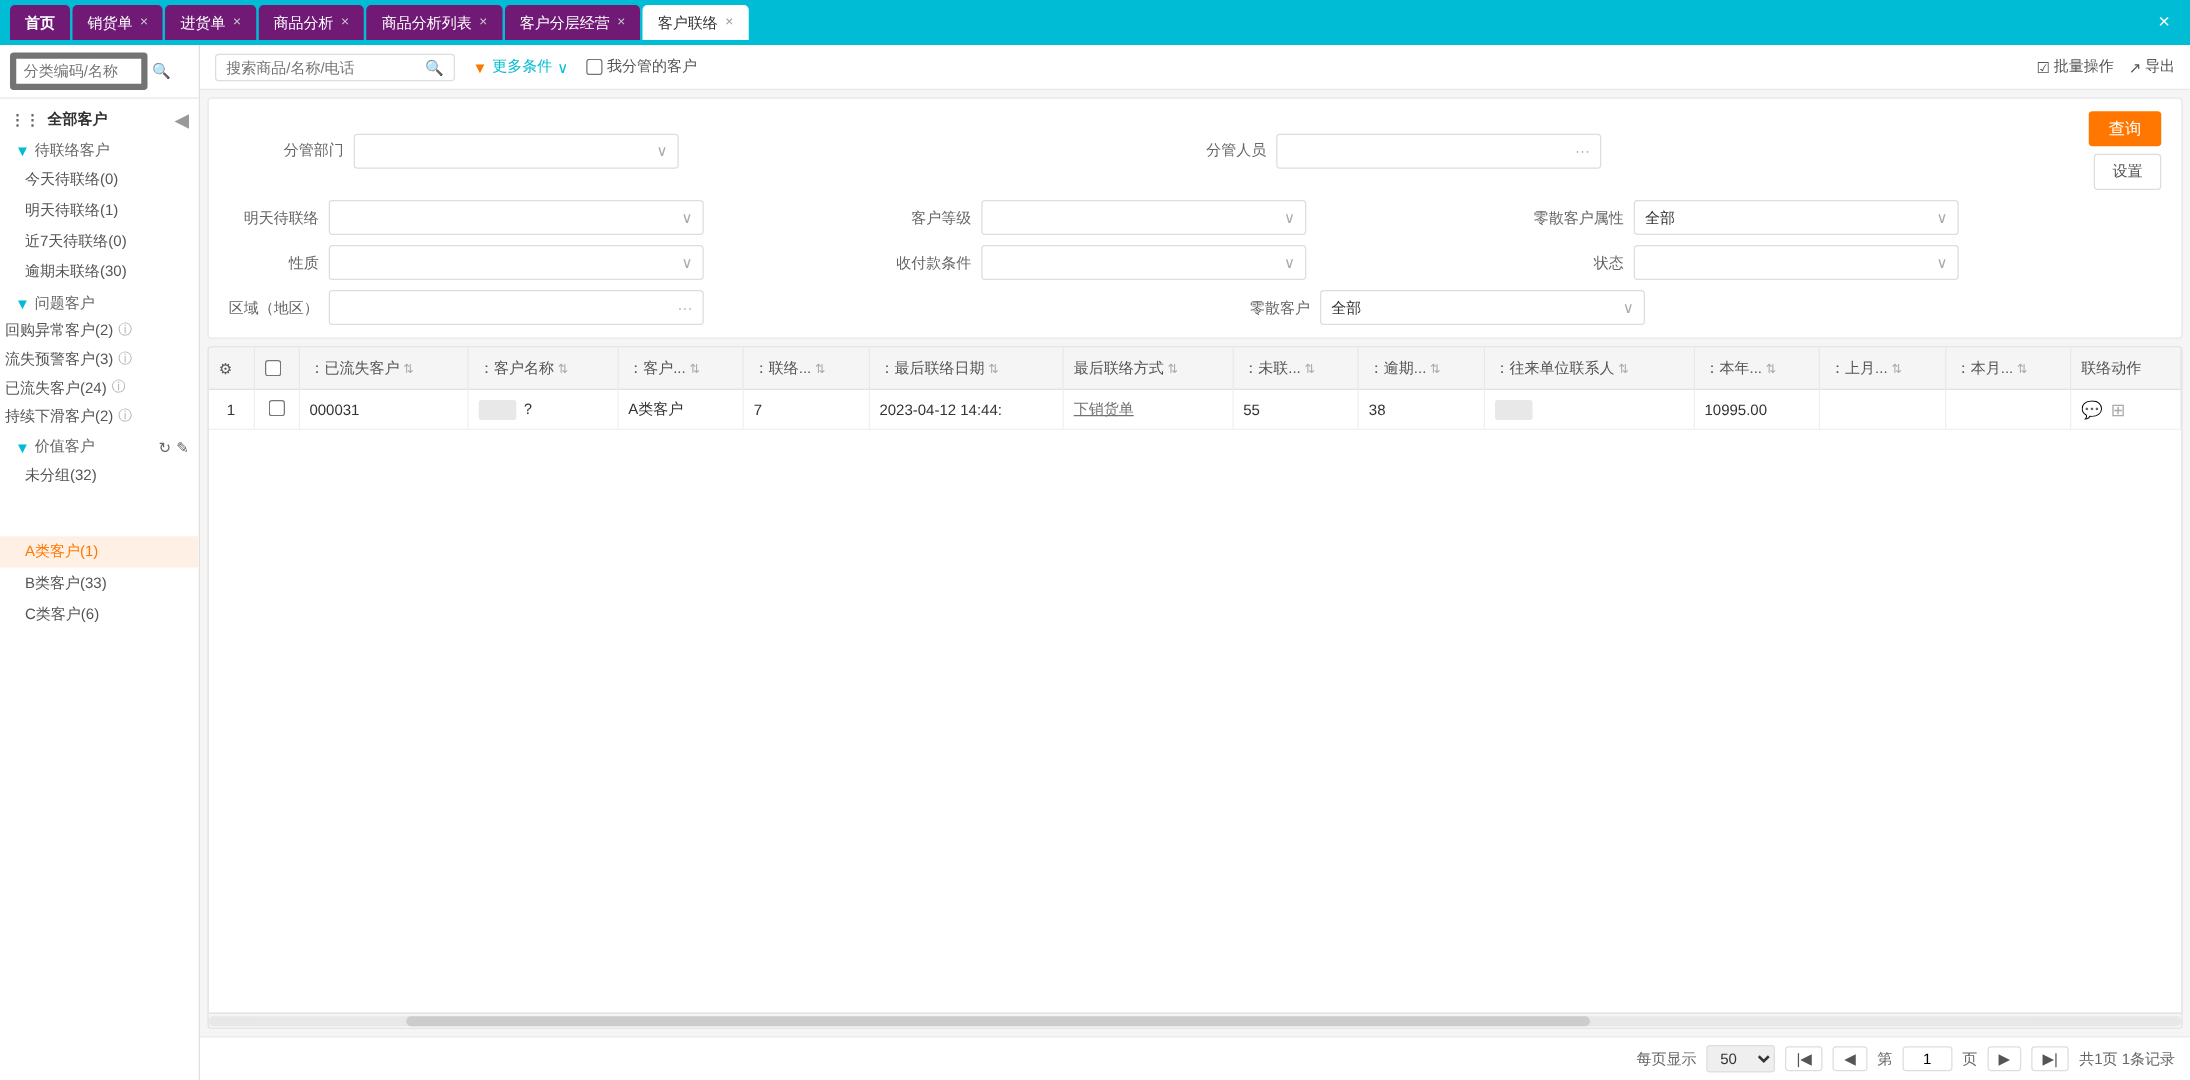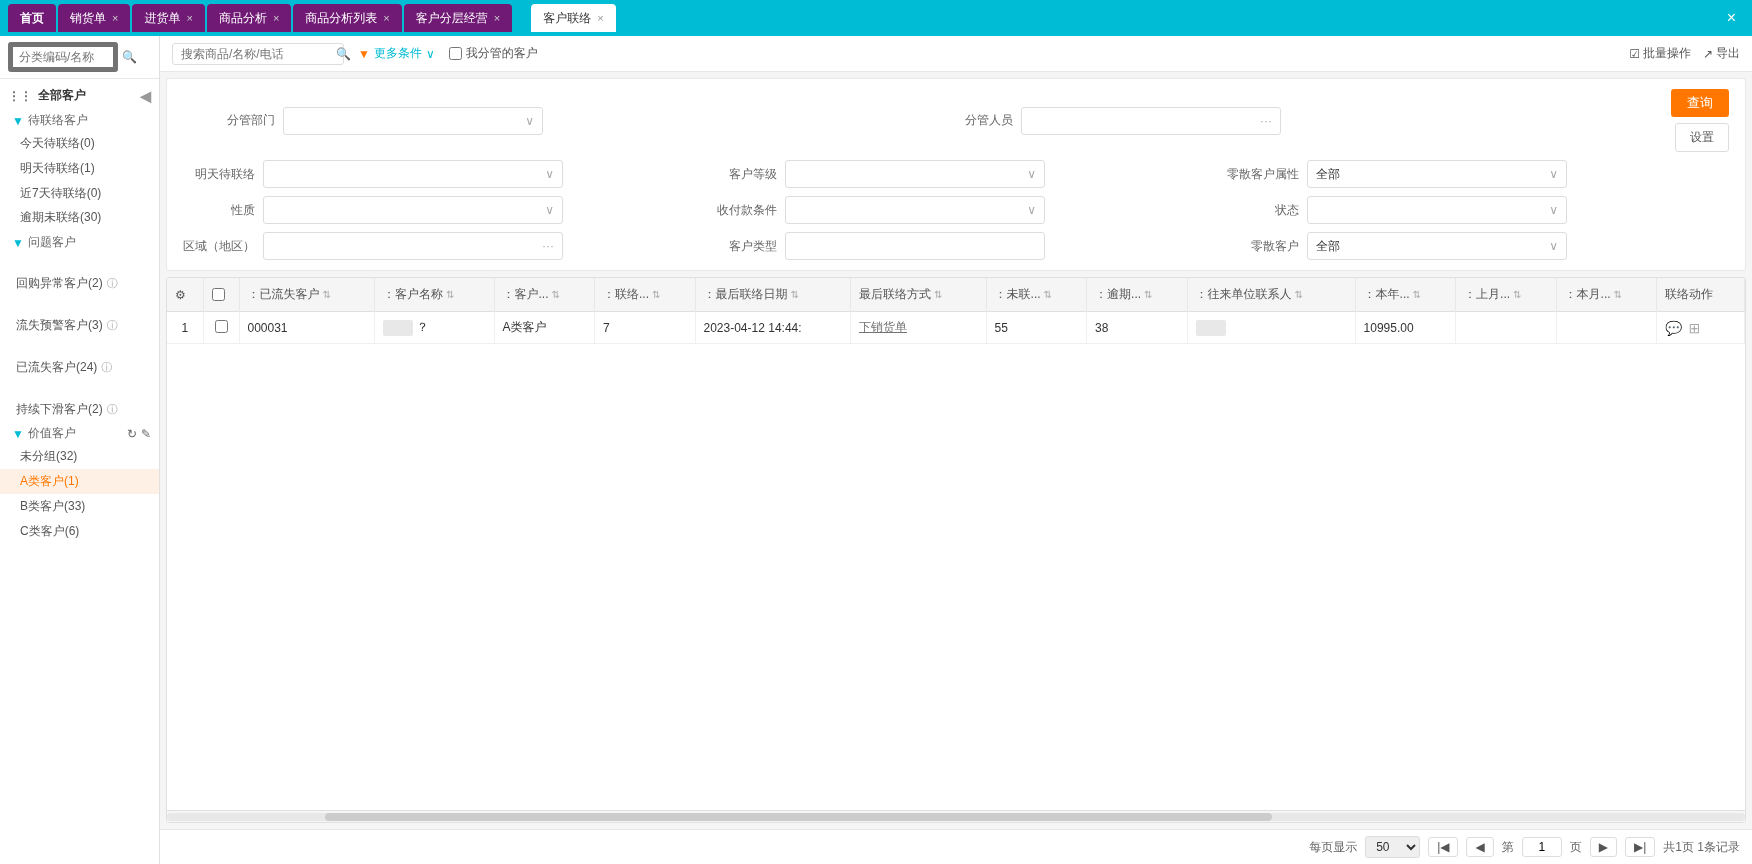--- a/index.html
+++ b/index.html
@@ -23,21 +23,20 @@
       display: flex;
       align-items: center;
       gap: 6px;
       height: 28px;
       font-size: 13px;
     }
     .nav-tab.home { font-weight: bold; }
     .nav-tab.active {
       background: #fff;
       color: #333;
-      margin-left: 17px;
     }
     .nav-tab .close-btn {
       font-size: 11px;
       color: #ccc;
       cursor: pointer;
     }
     .nav-tab.active .close-btn { color: #999; }
     .top-close {
       margin-left: auto;
       color: #fff;
@@ -110,36 +109,34 @@
       color: #666;
       font-size: 11px;
     }
     .sidebar-section-label .arrow { margin-right: 4px; color: #00bcd4; }
     .sidebar-item {
       padding: 4px 8px 4px 20px;
       color: #555;
       cursor: pointer;
       line-height: 1.4;
     }
-    .sidebar-item.active { background: #fff0e6; color: #ff7700; }
+    .sidebar-item.active { background: #fff0e6; color: #ff7700; margin-top: 36px; }
     .sidebar-section-problem {
       display: flex;
       align-items: center;
       padding: 4px 8px 2px 12px;
       color: #666;
       font-size: 11px;
     }
     .sidebar-section-problem .arrow { margin-right: 4px; color: #00bcd4; }
     .sidebar-item-problem {
-      padding: 3px 8px 3px 16px;
+      padding: 3px 8px 3px 4px;
       color: #555;
       cursor: pointer;
       display: flex;
-      align-items: center;
-      margin-top: 19px;
     }
     .info-icon {
       margin-left: 4px;
       color: #aaa;
       font-size: 11px;
     }
     .sidebar-section-value {
       display: flex;
       align-items: center;
       padding: 4px 8px 2px 12px;
@@ -167,21 +164,21 @@
       gap: 8px;
       border-bottom: 1px solid #e8e8e8;
     }
     .filter-search-box {
       display: flex;
       align-items: center;
       border: 1px solid #ddd;
       border-radius: 3px;
       padding: 3px 8px;
       background: #fff;
-      width: 172px;
+      width: 192px;
     }
     .filter-search-box input {
       border: none;
       outline: none;
       font-size: 12px;
       color: #999;
       width: 160px;
     }
     .filter-btn {
       display: flex;
@@ -645,26 +642,20 @@
 
       <div class="filter-row">
         <div class="filter-field">
           <span class="filter-label">区域（地区）</span>
           <div class="filter-select" style="max-width:300px;">
             <span></span>
             <span class="select-dots">···</span>
           </div>
         </div>
         <div class="filter-divider"></div>
-        <div class="filter-field">
-          <span class="filter-label">客户类型</span>
-          <div class="filter-select" style="max-width:260px;">
-            <span></span>
-          </div>
-        </div>
         <div class="filter-divider"></div>
         <div class="filter-field">
           <span class="filter-label">零散客户</span>
           <div class="filter-select" style="max-width:260px;">
             <span>全部</span>
             <span class="select-arrow">∨</span>
           </div>
         </div>
       </div>
     </div>

